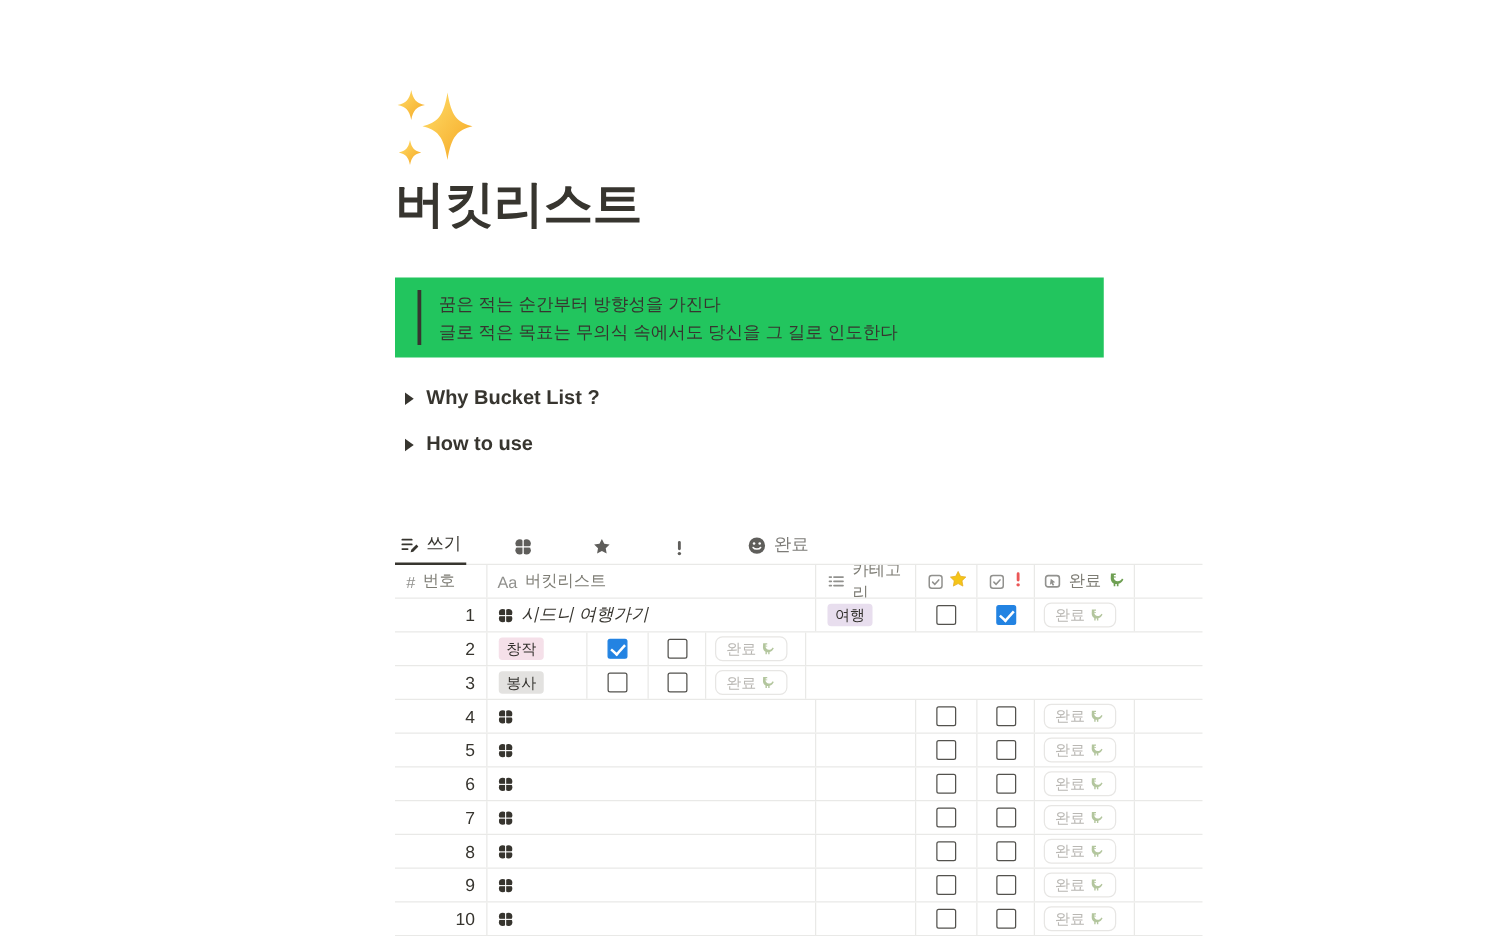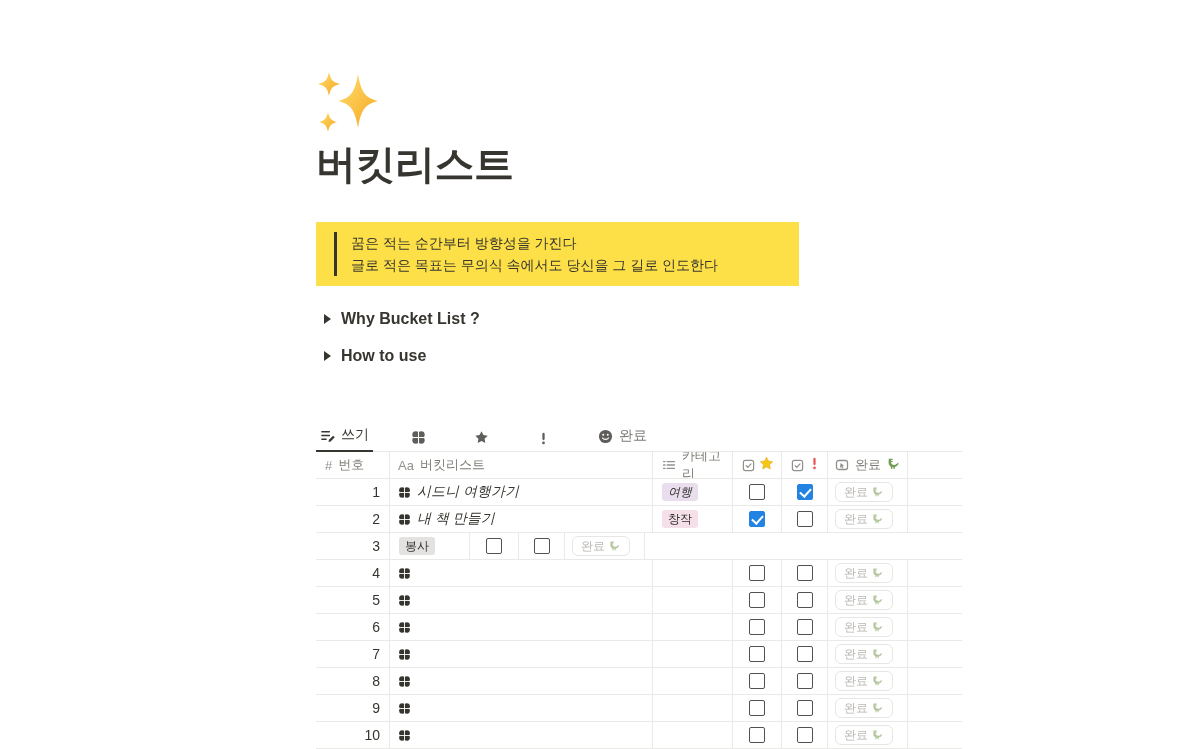--- a/index.html
+++ b/index.html
@@ -3,21 +3,21 @@
 <meta charset="utf-8">
 <style>
   * { margin:0; padding:0; box-sizing:border-box; }
   html,body { width:1200px; height:749px; overflow:hidden; background:#ffffff;
     font-family:"Liberation Sans","DejaVu Sans",sans-serif; color:#37352F; }
   .content { width:648px; margin-left:316px; }
 
   .page-icon { margin-top:70px; width:64px; height:64px; cursor:pointer; }
   .page-title { margin-top:8px; font-size:40px; font-weight:700; line-height:44px; letter-spacing:-0.5px; }
 
-  .quote { margin-top:36px; width:483px; background:#fde047; display:flex; padding:10px 16px 10px 0; }
+  .quote { margin-top:36px; width:567px; background:#22c55e; display:flex; padding:10px 16px 10px 0; }
   .quote-bar { width:3px; background:#37352F; margin-left:18px; margin-right:14px; flex:none; }
   .quote-text { font-size:14px; line-height:22px; color:#37352F; }
 
   .toggle { display:flex; align-items:center; margin-top:24px; font-size:16px; font-weight:700; cursor:pointer; }
   .toggle + .toggle { margin-top:19px; }
   .tri { width:0; height:0; border-left:7px solid #37352F; border-top:5px solid transparent;
          border-bottom:5px solid transparent; margin:0 10px 0 8px; flex:none; }
 
   .tabs { margin-top:58px; display:flex; align-items:flex-end; height:28px;gap:20px; }
   .tab { display:flex; align-items:center; gap:6px; font-size:14px; color:#7D7C78;
@@ -39,21 +39,21 @@
   .th { color:#7D7C74; font-size:13px; gap:6px; }
   .th.c-no { justify-content:flex-start; padding-left:9px; }
   .th.c-star, .th.c-urg { justify-content:flex-start; padding-left:9px; gap:4px; }
   .th-ic { color:#91918E; display:flex; align-items:center; font-size:13px; }
 
   .row-no { font-size:14px; color:#37352F; }
   .row-title { font-size:14px; color:#37352F; white-space:nowrap;font-style:italic; }
   .clover { flex:none; display:flex; }
 
   .tag { font-size:12px; line-height:18px; padding:0 6px; border-radius:3px; color:#32302C; white-space:nowrap; }
-  .tag-purple { background:#E8DEEE;font-style:italic; }
+  .tag-purple { background:#E8DEEE; }
   .tag-pink   { background:#F5E0E9; }
   .tag-gray   { background:#E3E2E0; }
 
   .checkbox { width:16px; height:16px; border:1.5px solid #53524E; border-radius:2px; background:#fff;
               cursor:pointer; position:relative; }
   .checkbox.checked { background:#2383E2; border-color:#2383E2; }
   .checkbox.checked::after { content:""; position:absolute; left:4px; top:1px; width:5px; height:9px;
     border:solid #fff; border-width:0 2px 2px 0; transform:rotate(42deg); }
 
   .done-btn { display:flex; align-items:center; gap:4px; border:1px solid #E7E6E4; border-radius:6px;
@@ -253,28 +253,20 @@
                 </svg>
         </span>
       </button>
     </div>
     <div class="td c-fill"></div>
   </div>
         <div class="tr">
     <div class="td c-no">
       <span class="row-no">2</span>
     </div>
-    <div class="td c-title">
-      <span class="clover">
-        <svg viewBox="0 0 16 16" width="13" height="13" fill="#37352F" color="#37352F">
-                <use href="#clover-g"></use>
-              </svg>
-      </span>
-      <span class="row-title">내 책 만들기</span>
-    </div>
     <div class="td c-cat">
       <span class="tag tag-pink">창작</span>
     </div>
     <div class="td c-star">
       <span class="checkbox checked"></span>
     </div>
     <div class="td c-urg">
       <span class="checkbox"></span>
     </div>
     <div class="td c-done">

